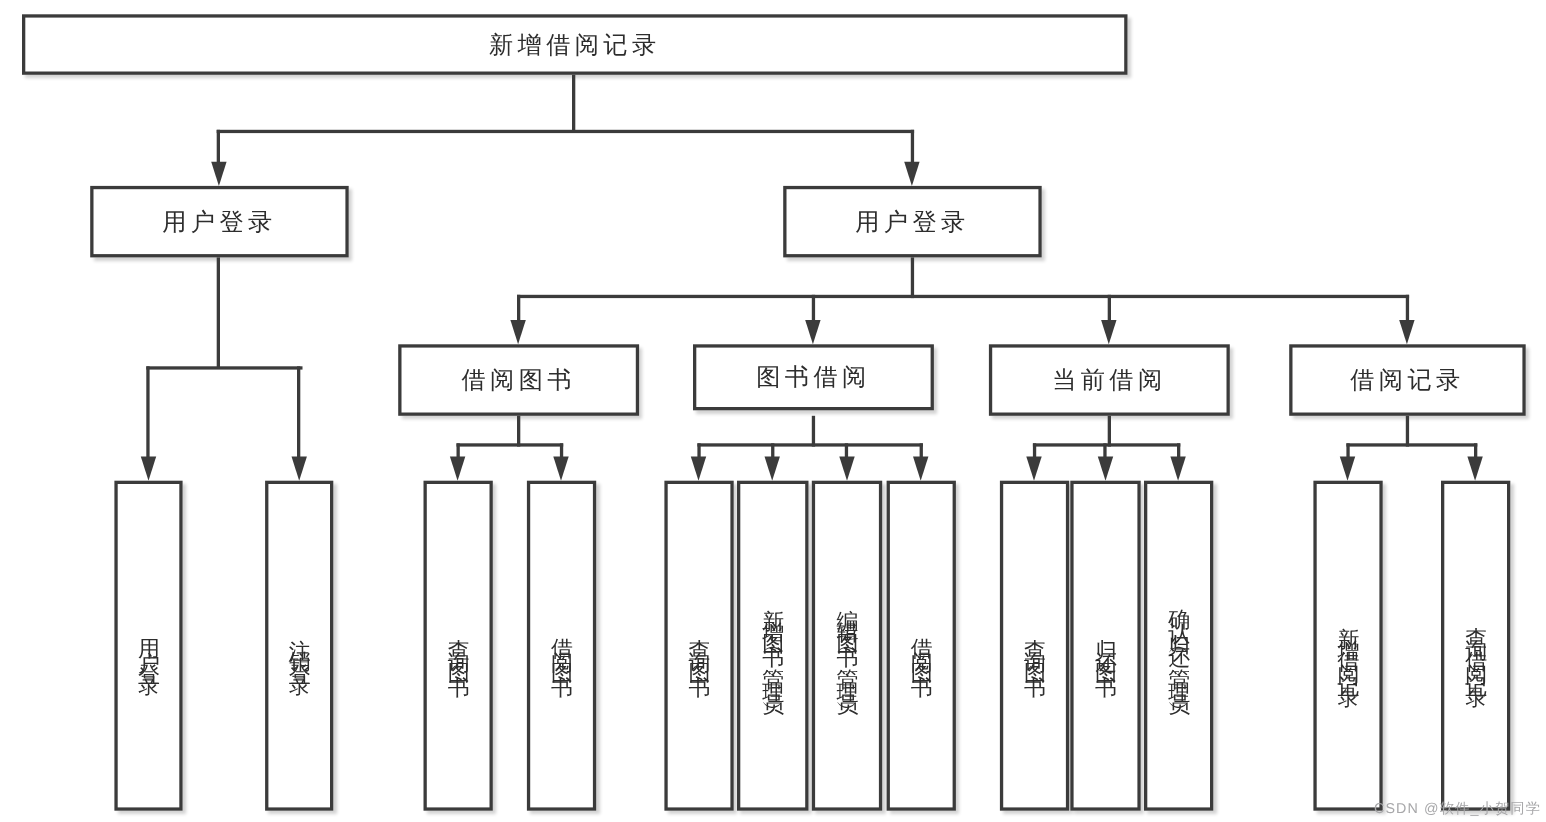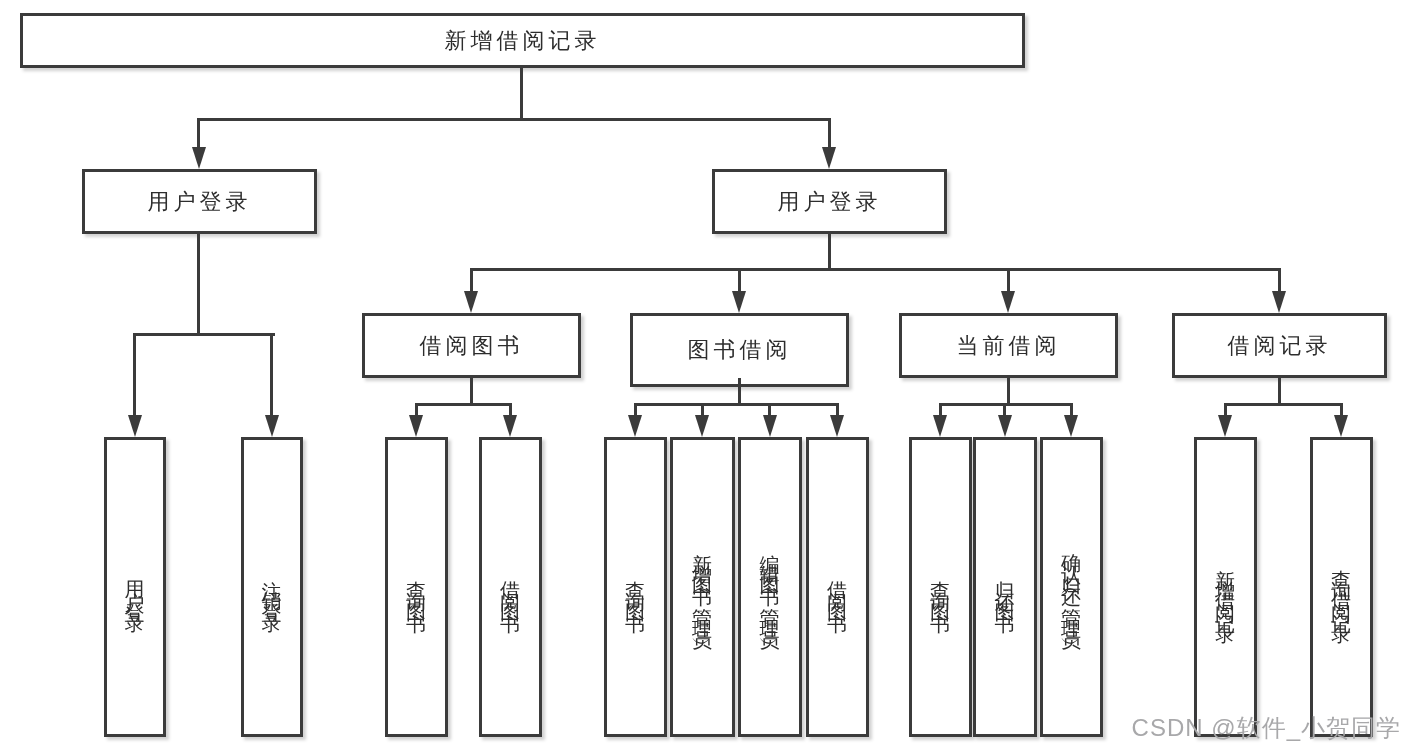--- a/index.html
+++ b/index.html
@@ -33,21 +33,21 @@
   .hline,.vline{position:absolute;background:var(--line);}
   .hline{height:3px;}
   .vline{width:3px;}
   .ahead{
     position:absolute;width:0;height:0;
     border-left:7px solid transparent;border-right:7px solid transparent;
     border-top:22px solid var(--line);
   }
   #watermark{
     position:absolute;right:4px;bottom:3px;z-index:5;
-    font-size:24px;letter-spacing:1px;color:var(--watermark);
+    font-size:13px;letter-spacing:1px;color:var(--watermark);
   }
 </style>
 </head>
 <body>
 
 <div id="stage">
 
   <div class="node" style="left:20px;top:13px;width:1005px;height:55px;">
     <span>新增借阅记录</span>
   </div>
@@ -80,21 +80,21 @@
   <div class="vline" style="left:738px;top:268px;height:25px;"></div>
   <div class="ahead" style="left:732px;top:291px;"></div>
   <div class="vline" style="left:1007px;top:268px;height:25px;"></div>
   <div class="ahead" style="left:1001px;top:291px;"></div>
   <div class="vline" style="left:1278px;top:268px;height:25px;"></div>
   <div class="ahead" style="left:1272px;top:291px;"></div>
 
   <div class="node" style="left:362px;top:313px;width:219px;height:65px;">
     <span>借阅图书</span>
   </div>
-  <div class="node" style="left:630px;top:313px;width:219px;height:74px;">
+  <div class="node" style="left:630px;top:313px;width:219px;height:60px;">
     <span>图书借阅</span>
   </div>
   <div class="node" style="left:899px;top:313px;width:219px;height:65px;">
     <span>当前借阅</span>
   </div>
   <div class="node" style="left:1172px;top:313px;width:215px;height:65px;">
     <span>借阅记录</span>
   </div>
 
   <div class="vline" style="left:470px;top:378px;height:28px;"></div>

